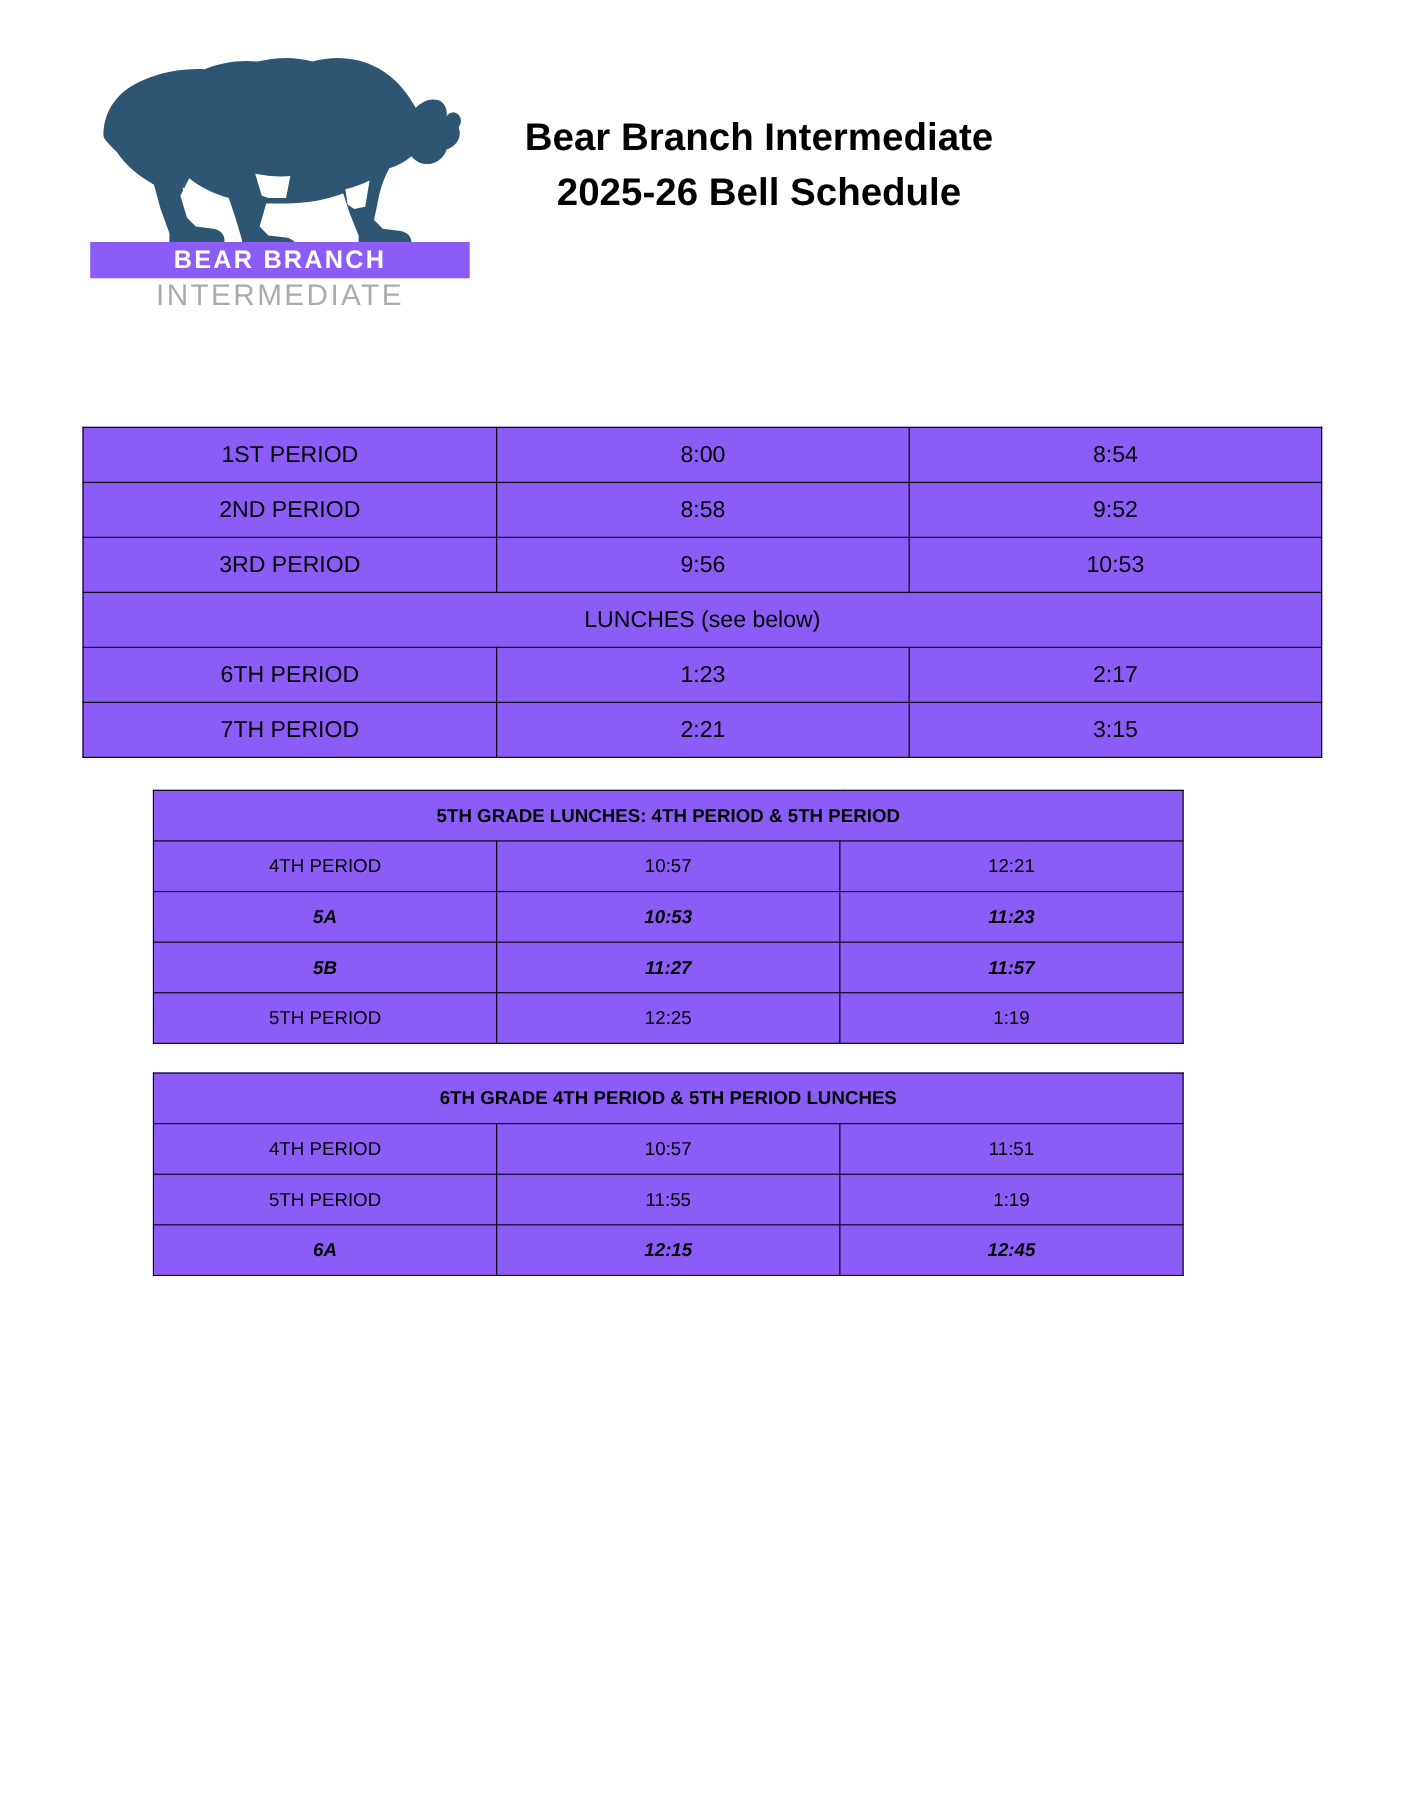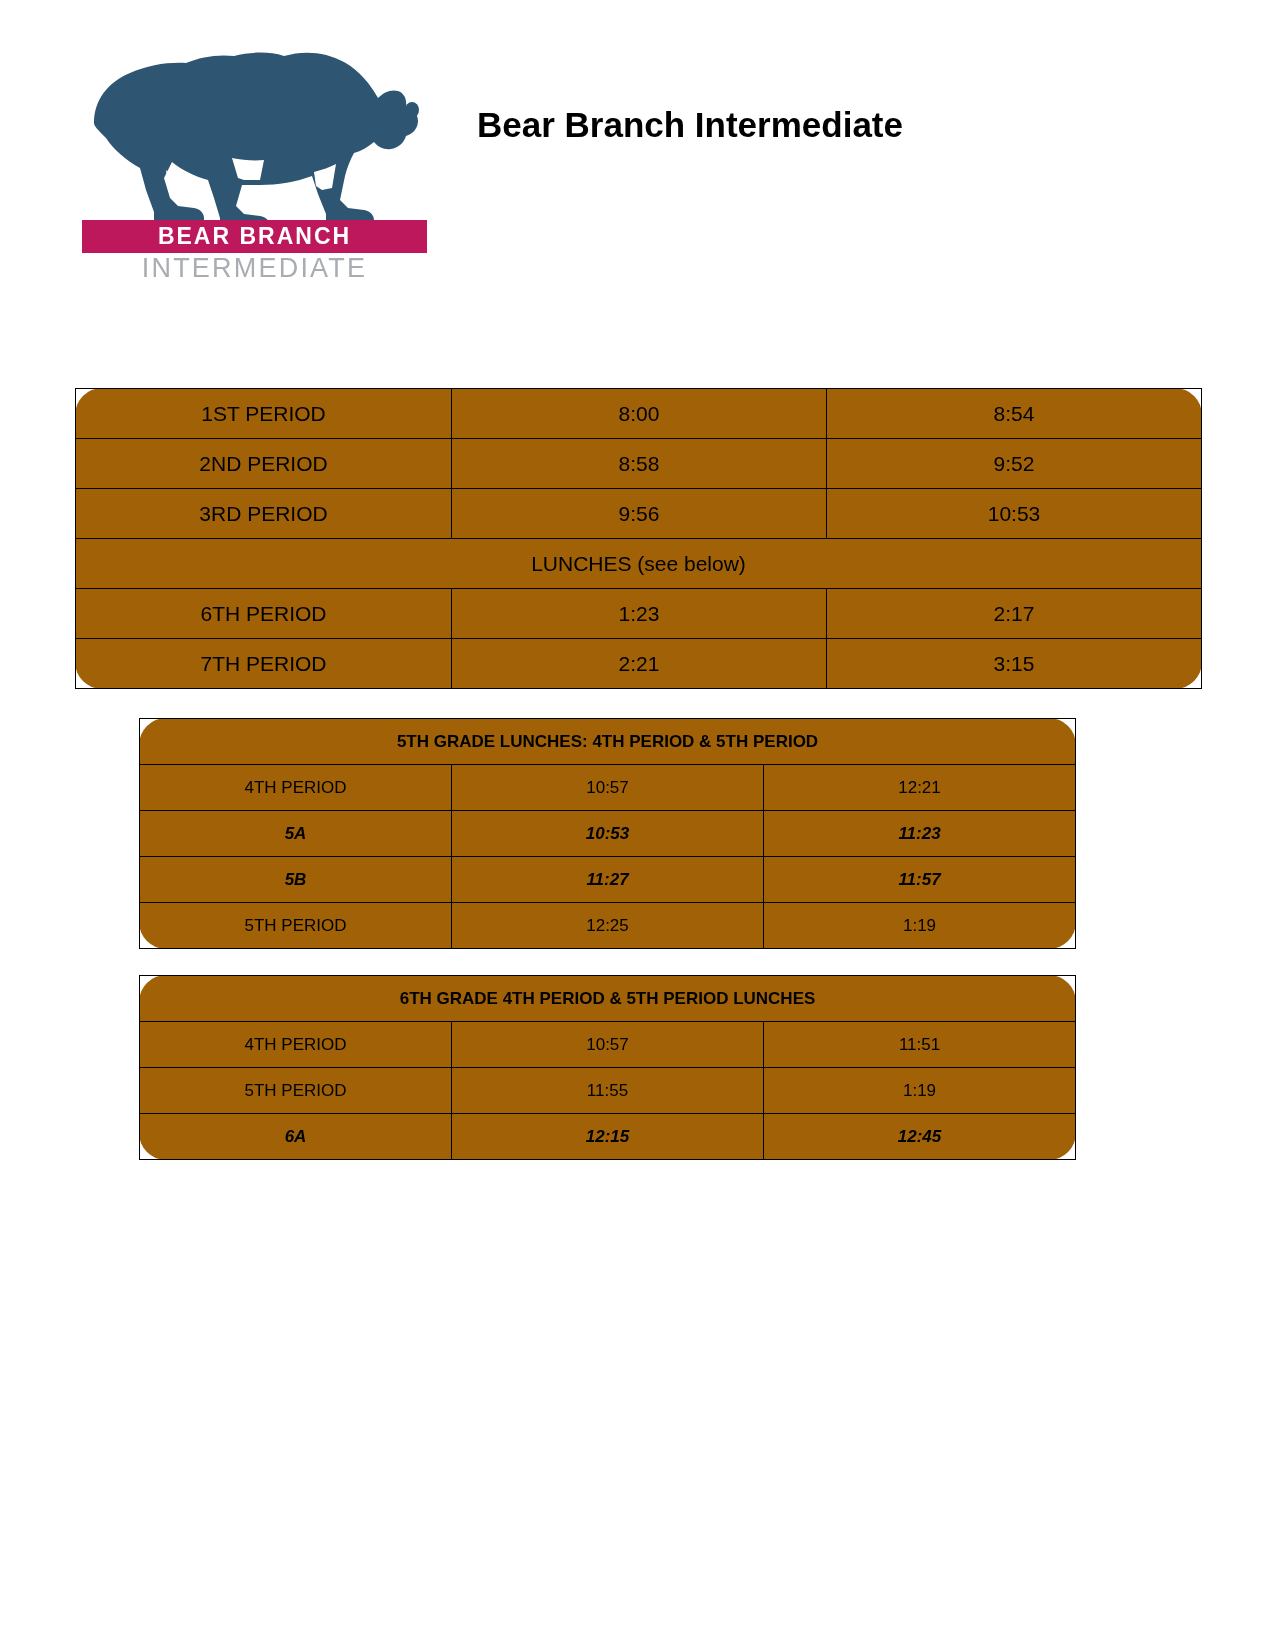--- a/index.html
+++ b/index.html
@@ -39,21 +39,21 @@
     top: 0;
     width: 345px;
     height: 190px;
   }
   .logo-bar {
     position: absolute;
     left: 0;
     top: 172px;
     width: 345px;
     height: 33px;
-    background: #be185d;
+    background: #8b5cf6;
     display: flex;
     align-items: center;
     justify-content: center;
   }
   .logo-bar-text {
     color: #ffffff;
     font-family: "Liberation Sans", sans-serif;
     font-weight: bold;
     font-size: 23px;
     letter-spacing: 2.0px;
@@ -88,22 +88,21 @@
     line-height: 1.42;
     color: #000000;
     white-space: nowrap;
   }
 
   
   .sched-table {
     position: absolute;
     border-collapse: collapse;
     table-layout: fixed;
-    background: #a16207;
-    border-radius: 27px;
+    background: #8b5cf6;
   }
   .sched-table td {
     border: 1.6px solid #000000;
     text-align: center;
     vertical-align: middle;
     color: #000000;
     font-family: "Liberation Sans", sans-serif;
     padding: 0;
   }
 
@@ -182,20 +181,21 @@
     </svg>
 
     <div class="logo-bar">
       <span class="logo-bar-text">BEAR BRANCH</span>
     </div>
     <div class="logo-sub">INTERMEDIATE</div>
   </div>
 
   <div class="title-block">
     <div class="title-line">Bear Branch Intermediate</div>
+    <div class="title-line">2025-26 Bell Schedule</div>
   </div>
 </div>
 
 <table class="sched-table" id="table-main">
   <colgroup>
       <col class="c1">
       <col class="c2">
       <col class="c3">
     </colgroup>
   <tbody>

